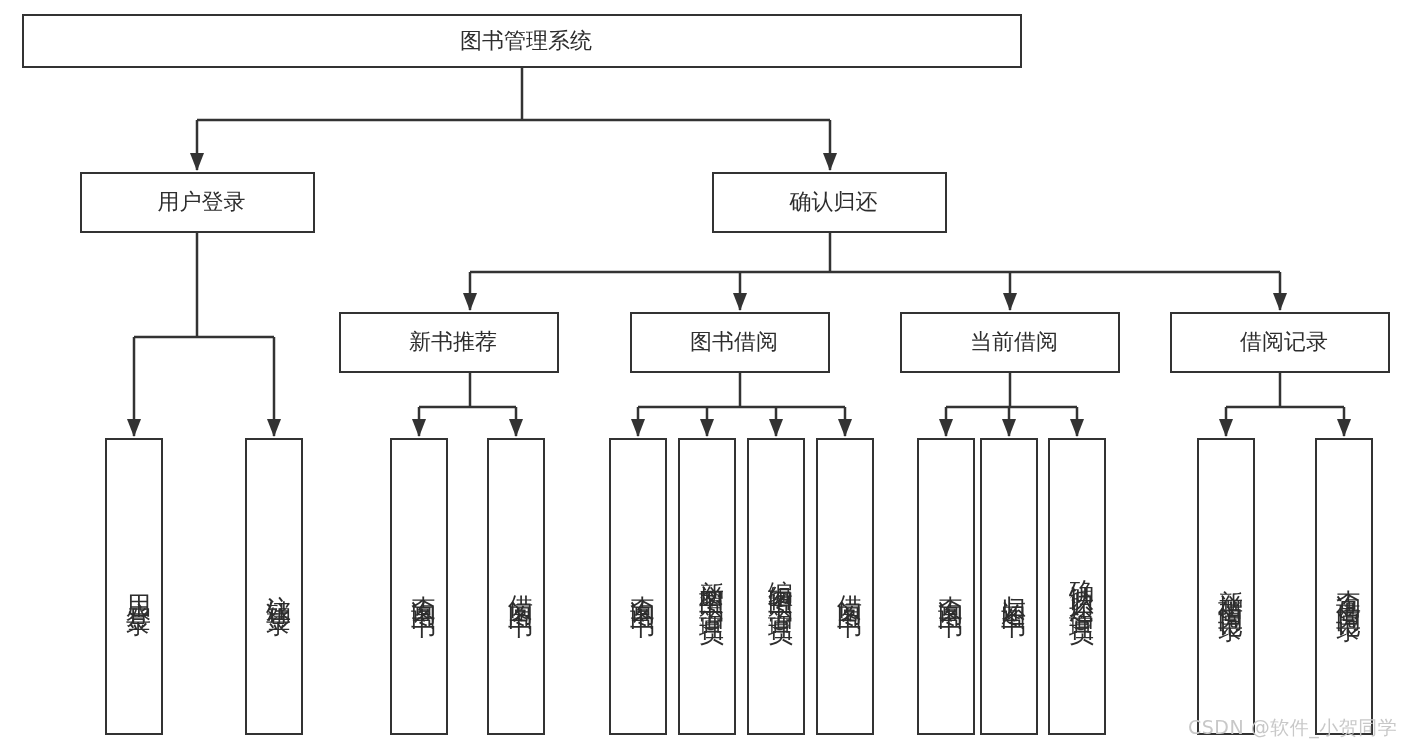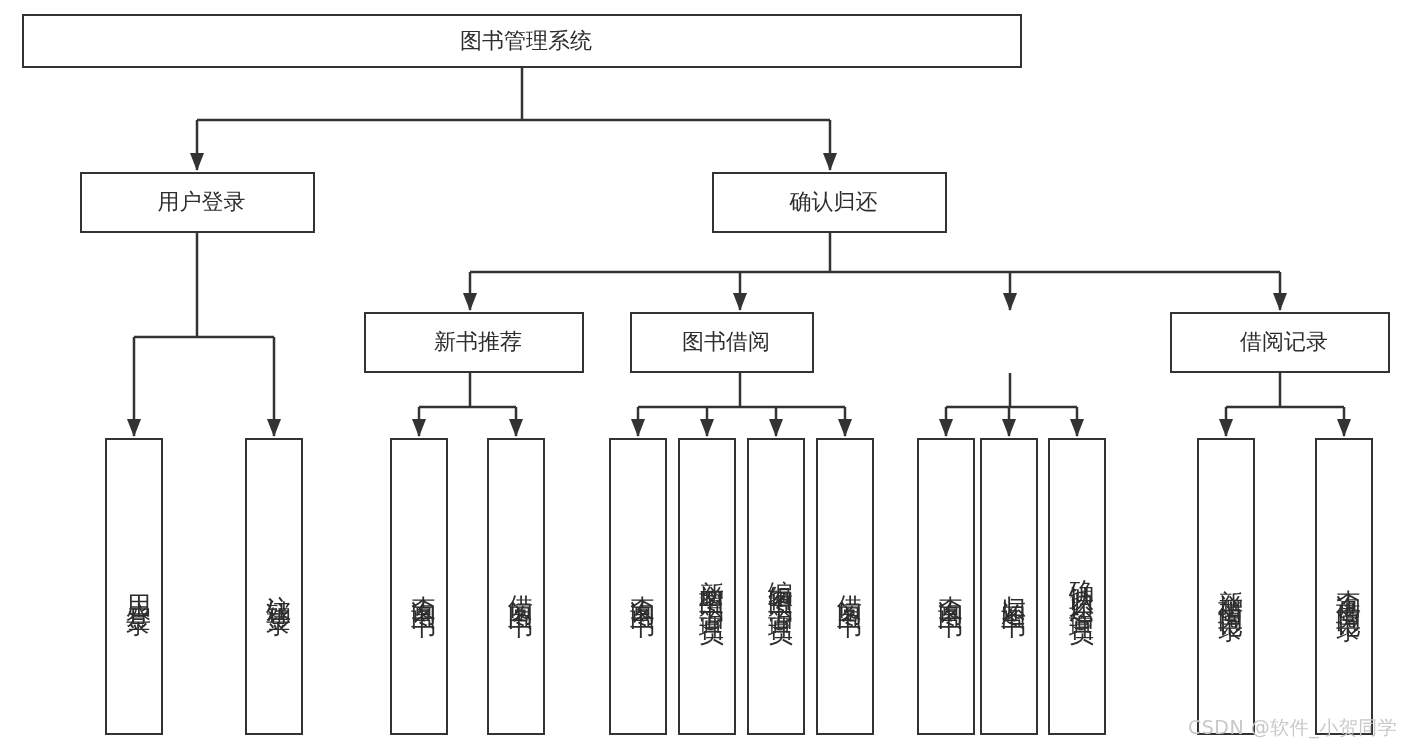--- a/index.html
+++ b/index.html
@@ -83,22 +83,23 @@
     <path class="arrowline" marker-end="url(#arw)" d="M1077,407 V436"></path>
     <path class="arrowline" marker-end="url(#arw)" d="M1226,407 V436"></path>
     <path class="arrowline" marker-end="url(#arw)" d="M1344,407 V436"></path>
   </svg>
 
   <div class="box" style="left:22px;top:14px;width:1000px;height:54px;">图书管理系统</div>
 
   <div class="box" style="left:80px;top:172px;width:235px;height:61px;">用户登录</div>
   <div class="box" style="left:712px;top:172px;width:235px;height:61px;">确认归还</div>
 
-  <div class="box" style="left:364px;top:312px;width:220px;height:61px;">新书推荐</div>
-  <div class="box" style="left:630px;top:312px;width:184px;height:61px;">图书借阅</div>
+  <div class="box" style="left:339px;top:312px;width:220px;height:61px;">新书推荐</div>
+  <div class="box" style="left:630px;top:312px;width:200px;height:61px;">图书借阅</div>
+  <div class="box" style="left:900px;top:312px;width:220px;height:61px;">当前借阅</div>
   <div class="box" style="left:1170px;top:312px;width:220px;height:61px;font-family:Liberation Serif, serif;">借阅记录</div>
 
   <div class="box vbox" style="left:105px;top:438px;width:58px;height:297px;">用户登录</div>
   <div class="box vbox" style="left:245px;top:438px;width:58px;height:297px;">注销登录</div>
 
   <div class="box vbox" style="left:390px;top:438px;width:58px;height:297px;">查询图书</div>
   <div class="box vbox" style="left:487px;top:438px;width:58px;height:297px;">借阅图书</div>
 
   <div class="box vbox" style="left:609px;top:438px;width:58px;height:297px;">查询图书</div>
   <div class="box vbox" style="left:678px;top:438px;width:58px;height:297px;">新增图书（管理员）</div>

